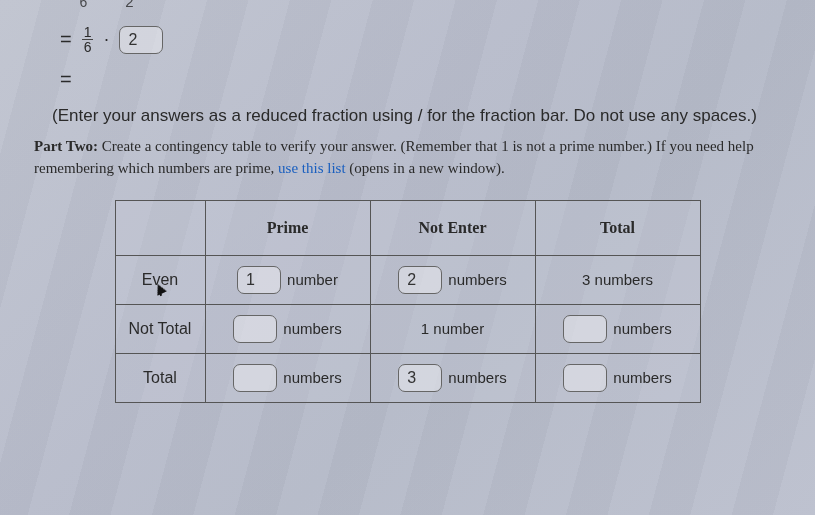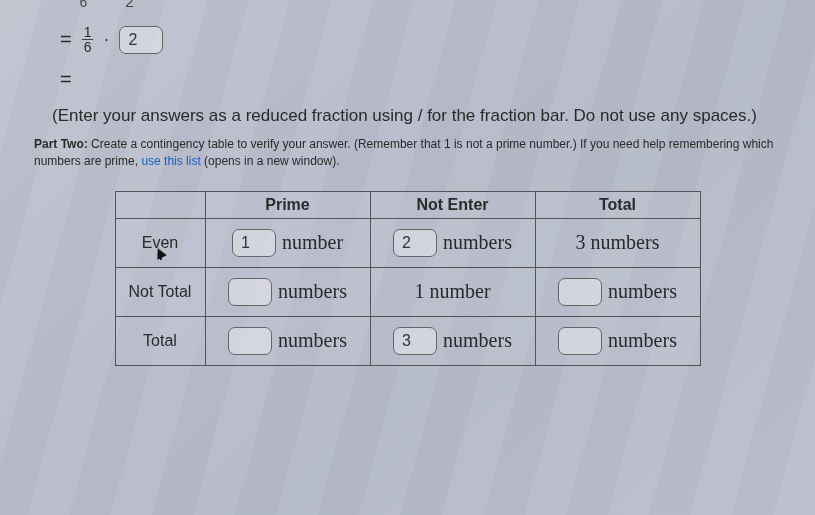--- a/index.html
+++ b/index.html
@@ -42,43 +42,44 @@
     display: inline-flex;
     align-items: center;
   }
   .input-box.wide { min-width: 70px; }
   .input-box.narrow { min-width: 44px; }
   .hint {
     font-size: 17px;
     margin: 15px 0 10px 22px;
   }
   .part-two {
-    font-size: 12px;
+    font-size: 15px;
     line-height: 1.45;
     margin: 0 10px 0 4px;
+    font-family: Liberation Serif, serif;
   }
   .part-two b { font-weight: bold; }
   .part-two a { color: #1a5fbf; text-decoration: none; }
   .table-wrap { display:flex; justify-content:center; margin-top: 20px; }
   table.ct {
     border-collapse: collapse;
     background: rgba(200,203,215,0.3);
   }
   table.ct th, table.ct td {
     border: 1px solid #555;
     text-align: center;
     vertical-align: middle;
     font-size: 16px;
     font-weight: normal;
   }
-  table.ct th { font-weight: bold; padding: 4px 18px; }
+  table.ct th { font-weight: bold; padding: 18px 18px; font-family: Liberation Serif, serif; }
   table.ct td { padding: 10px 12px; }
   .rowhead { font-weight: bold; padding: 8px 14px; min-width:90px;margin-top:20px; }
   .cell { display:flex; align-items:center; justify-content:center; gap:6px; min-width:140px;}
-  .cell .label { font-size:20px;font-family:Liberation Serif, serif; }
+  .cell .label { font-size:15px; }
   .cursor {
     position: relative;
   }
   .cursor::after{
     content:"";
     position:absolute; left: 50%; top: 60%;
     width:0;height:0;
     border-left:5px solid transparent;
     border-right:5px solid transparent;
     border-bottom:10px solid #111;

